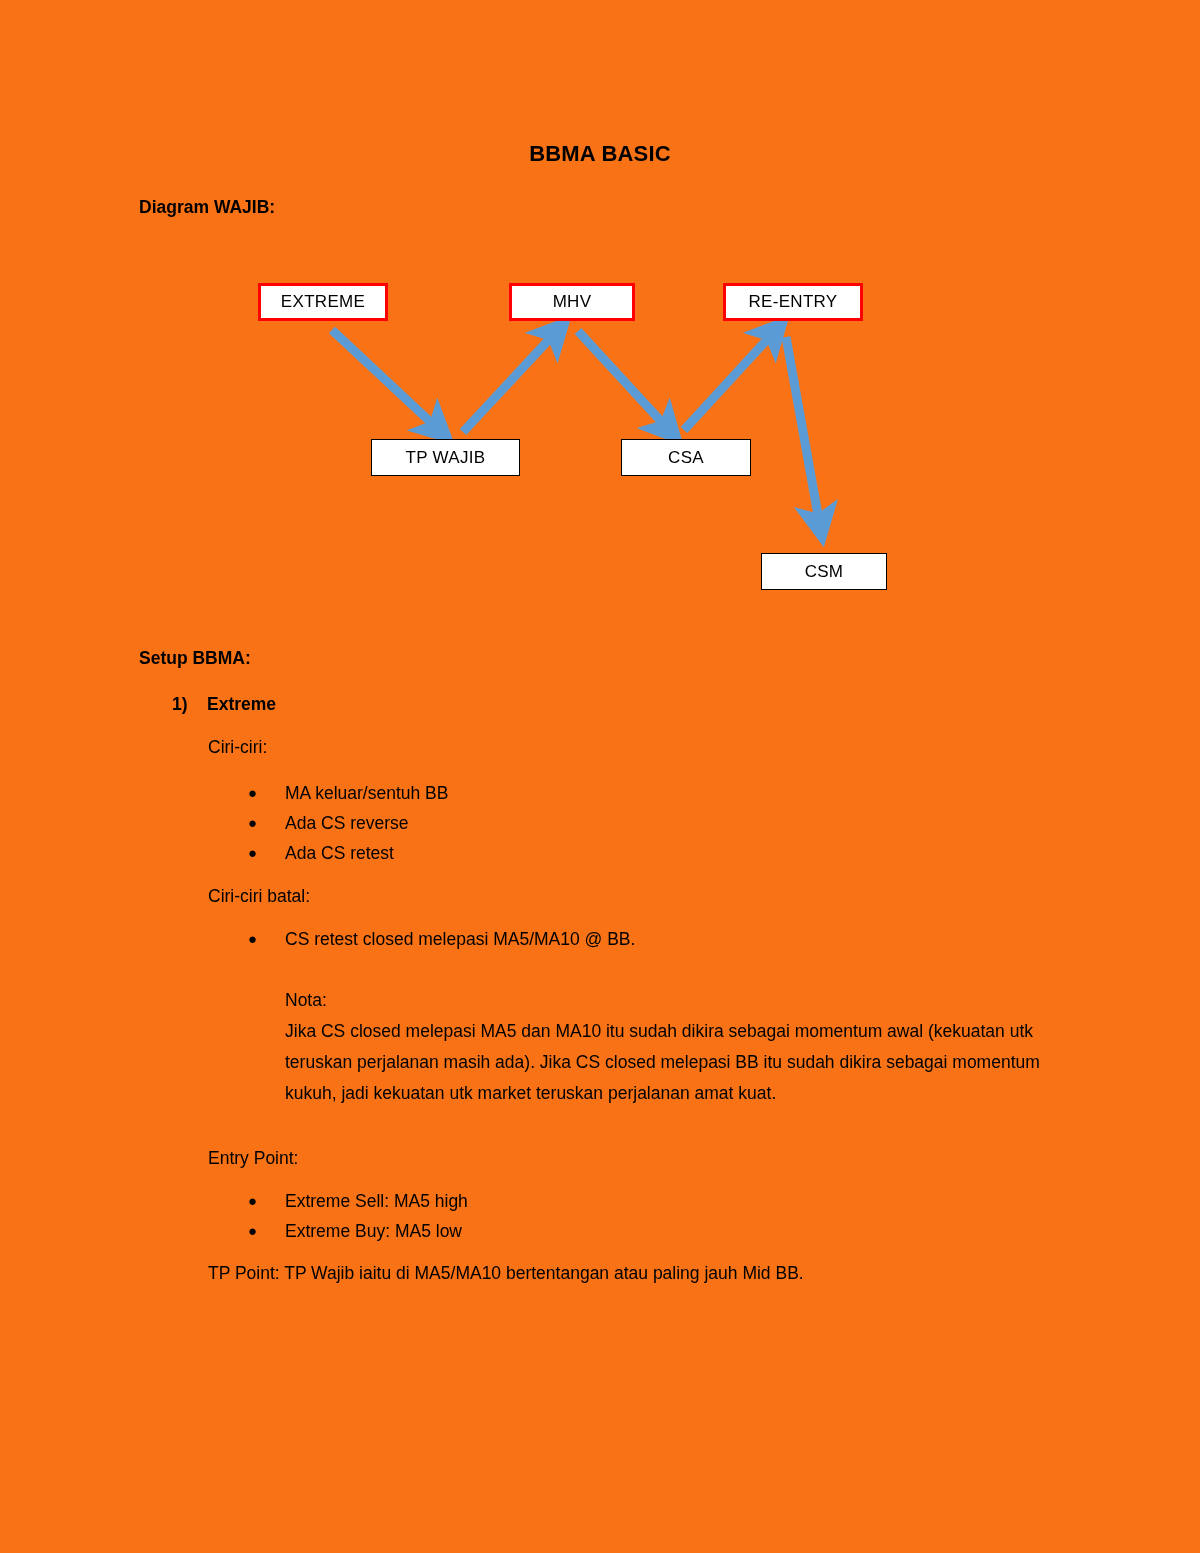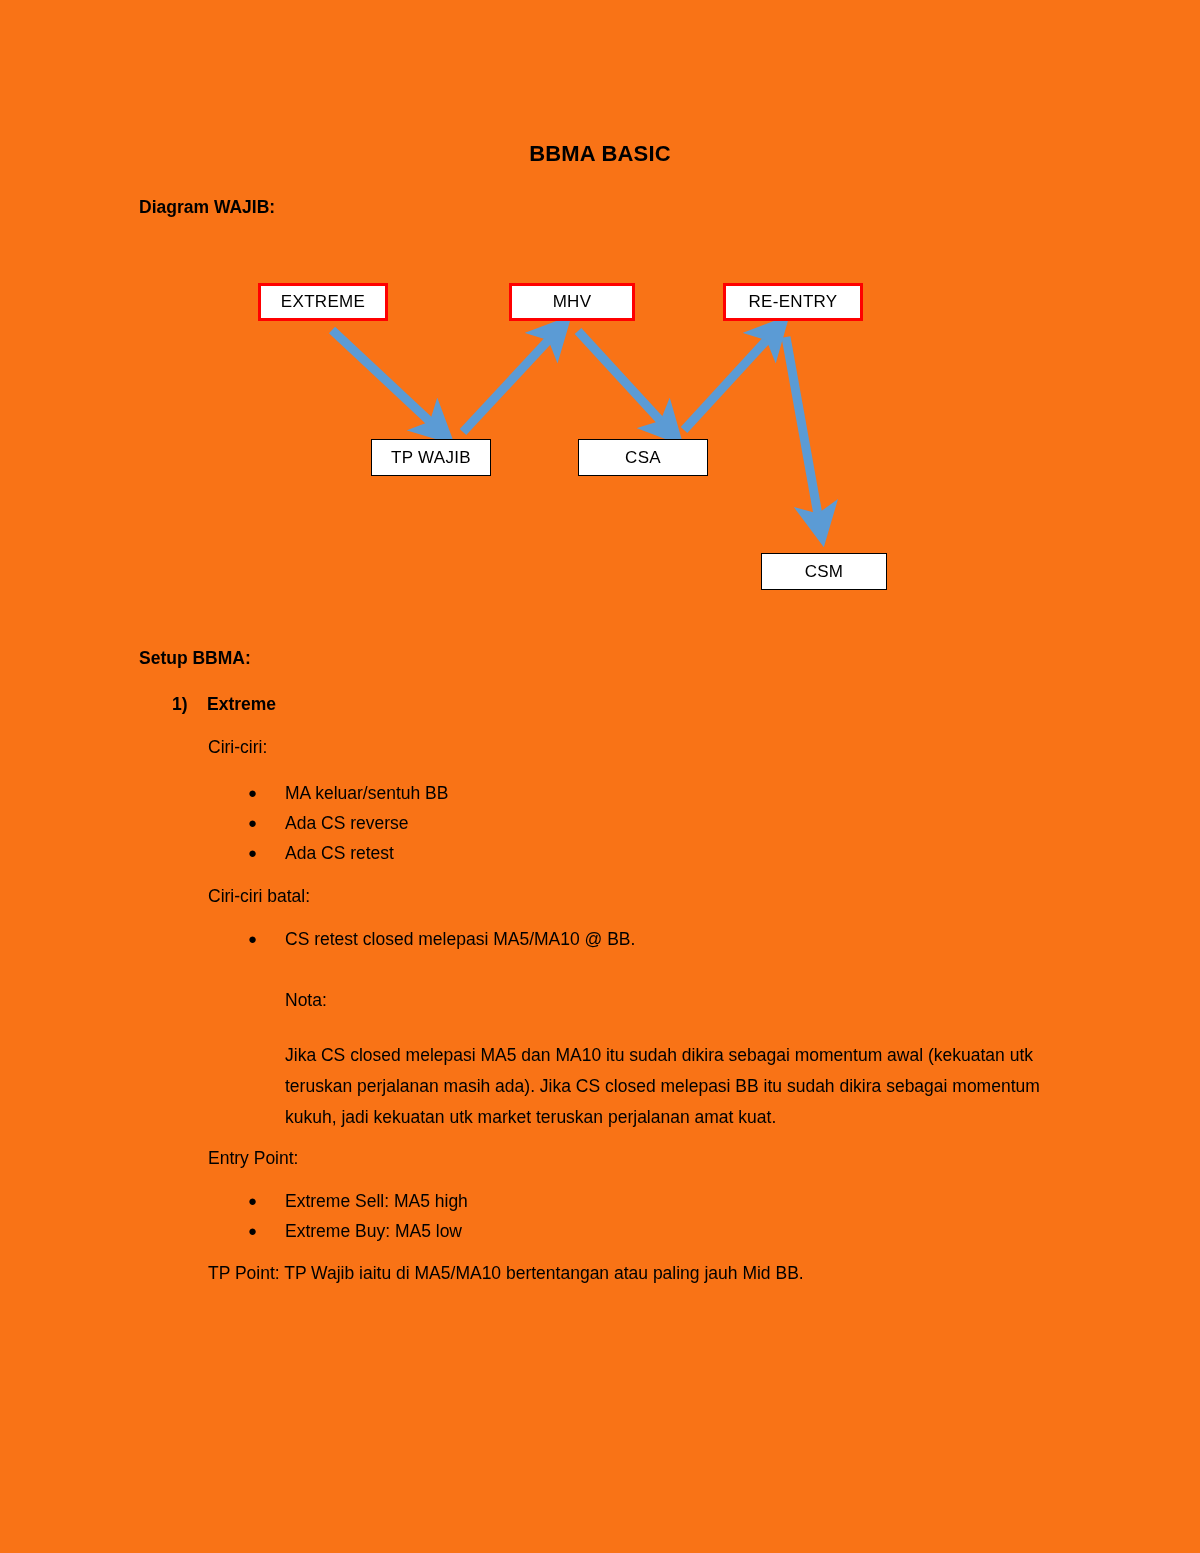--- a/index.html
+++ b/index.html
@@ -73,21 +73,21 @@
   
   .nota-block {
     position: absolute;
     left: 285px;
     top: 985px;
     width: 760px;
     font-size: 17.5px;
     line-height: 31px;
   }
   .nota-block .nota-label { display: block; }
-  .nota-block .nota-body { display: block; margin-top: 24px; }
+  .nota-block .nota-body { display: block; }
 
   
   #diagram {
     position: absolute;
     left: 0;
     top: 0;
     width: 1200px;
     height: 1553px;
     pointer-events: none;
   }
@@ -105,22 +105,22 @@
   .node.red {
     border: 3px solid #FF0000;
   }
   .node.black {
     border: 1.5px solid #000000;
   }
 
   #node-extreme  { left: 258px; top: 283px; width: 130px; height: 38px; }
   #node-mhv      { left: 509px; top: 283px; width: 126px; height: 38px; }
   #node-reentry  { left: 723px; top: 283px; width: 140px; height: 38px; }
-  #node-tpwajib  { left: 371px; top: 439px; width: 120px; height: 37px; }
-  #node-csa      { left: 578px; top: 439px; width: 130px; height: 37px; text-align: right; }
+  #node-tpwajib  { left: 371px; top: 439px; width: 149px; height: 37px; }
+  #node-csa      { left: 621px; top: 439px; width: 130px; height: 37px; text-align: right; }
   #node-csm      { left: 761px; top: 553px; width: 126px; height: 37px; justify-content: center; }
 
   #arrow-layer {
     position: absolute;
     left: 0; top: 0;
     width: 1200px;
     height: 1553px;
     z-index: 2;
   }
 </style>

